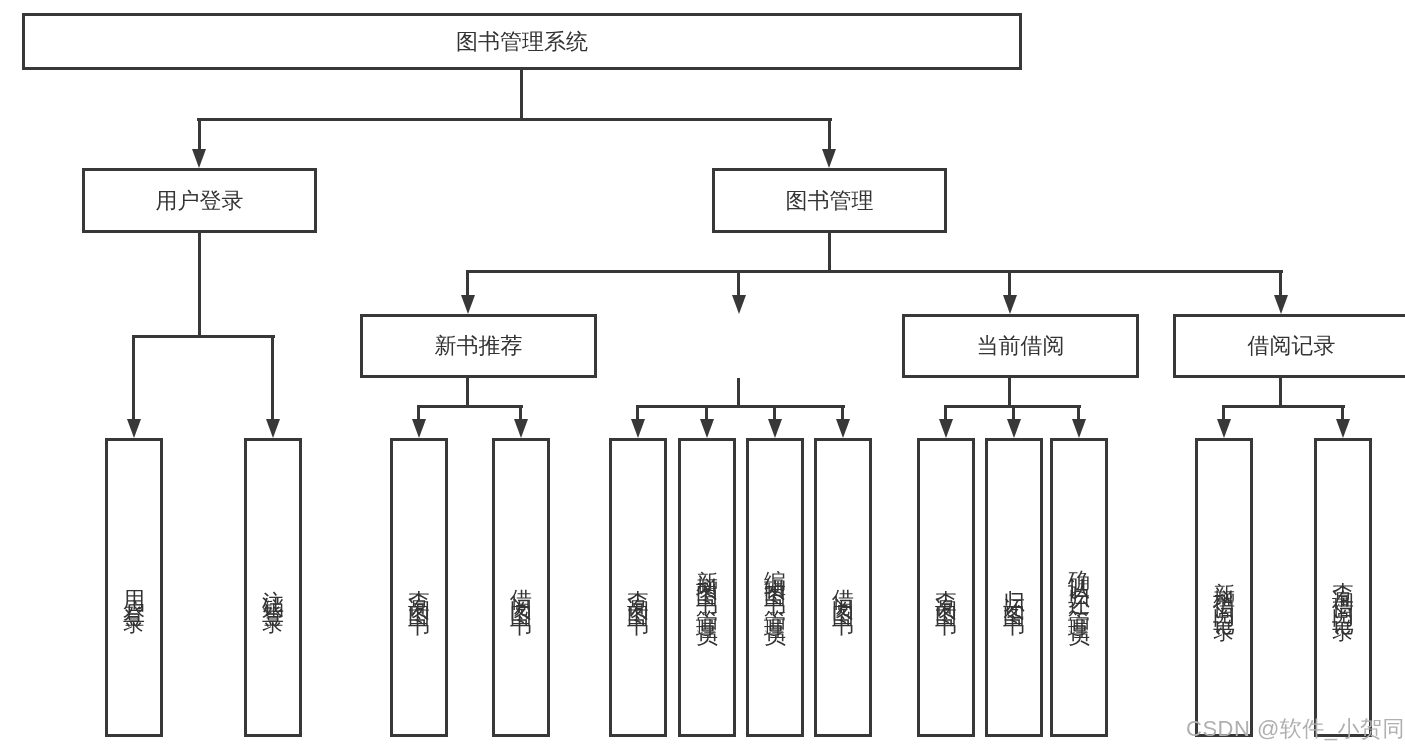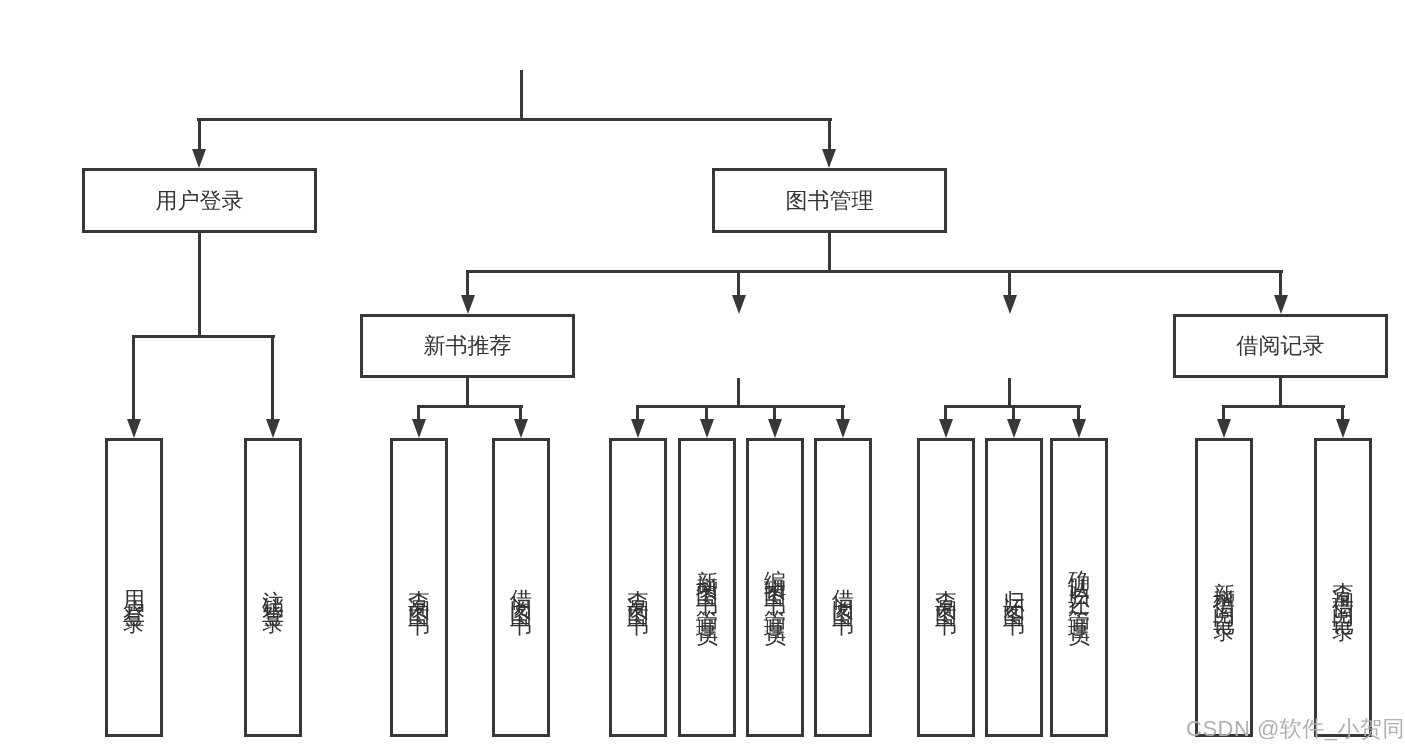--- a/index.html
+++ b/index.html
@@ -23,21 +23,21 @@
     display: flex;
     align-items: center;
     justify-content: center;
     color: #333333;
     font-size: 22px;
     line-height: 1;
     white-space: nowrap;
   }
   .box.root  { left: 22px;  top: 13px;  width: 1000px; height: 57px; }
   .box.lvl2  { top: 168px; width: 235px; height: 65px; }
-  .box.lvl3  { top: 314px; width: 215px; height: 64px; }
+  .box.lvl3  { top: 314px; width: 237px; height: 64px; }
   .box.leaf  { top: 438px; width: 58px;  height: 299px; }
   .leaf .vtext {
     writing-mode: vertical-rl;
     text-orientation: mixed;
     letter-spacing: 8px;
     font-size: 22px;
     color: #333333;
   }
   
   .vl { position: absolute; width: 3px;  background: #383838; }
@@ -59,30 +59,36 @@
     z-index: 6;
     letter-spacing: 0.5px;
     white-space: nowrap;
   }
 </style>
 </head>
 <body>
 
 <div id="stage">
 
+  <div class="box root">
+    <span>图书管理系统</span>
+  </div>
 
   <div class="box lvl2" style="left:82px;">
     <span>用户登录</span>
   </div>
   <div class="box lvl2" style="left:712px;font-family:Liberation Serif, serif;">
     <span>图书管理</span>
   </div>
 
   <div class="box lvl3" style="left:360px;">
     <span>新书推荐</span>
+  </div>
+  <div class="box lvl3" style="left:902px;">
+    <span>当前借阅</span>
   </div>
   <div class="box lvl3" style="left:1173px;">
     <span>借阅记录</span>
   </div>
 
   <div class="box leaf" style="left:105px;">
     <span class="vtext">用户登录</span>
   </div>
   <div class="box leaf" style="left:244px;">
     <span class="vtext">注销登录</span>

